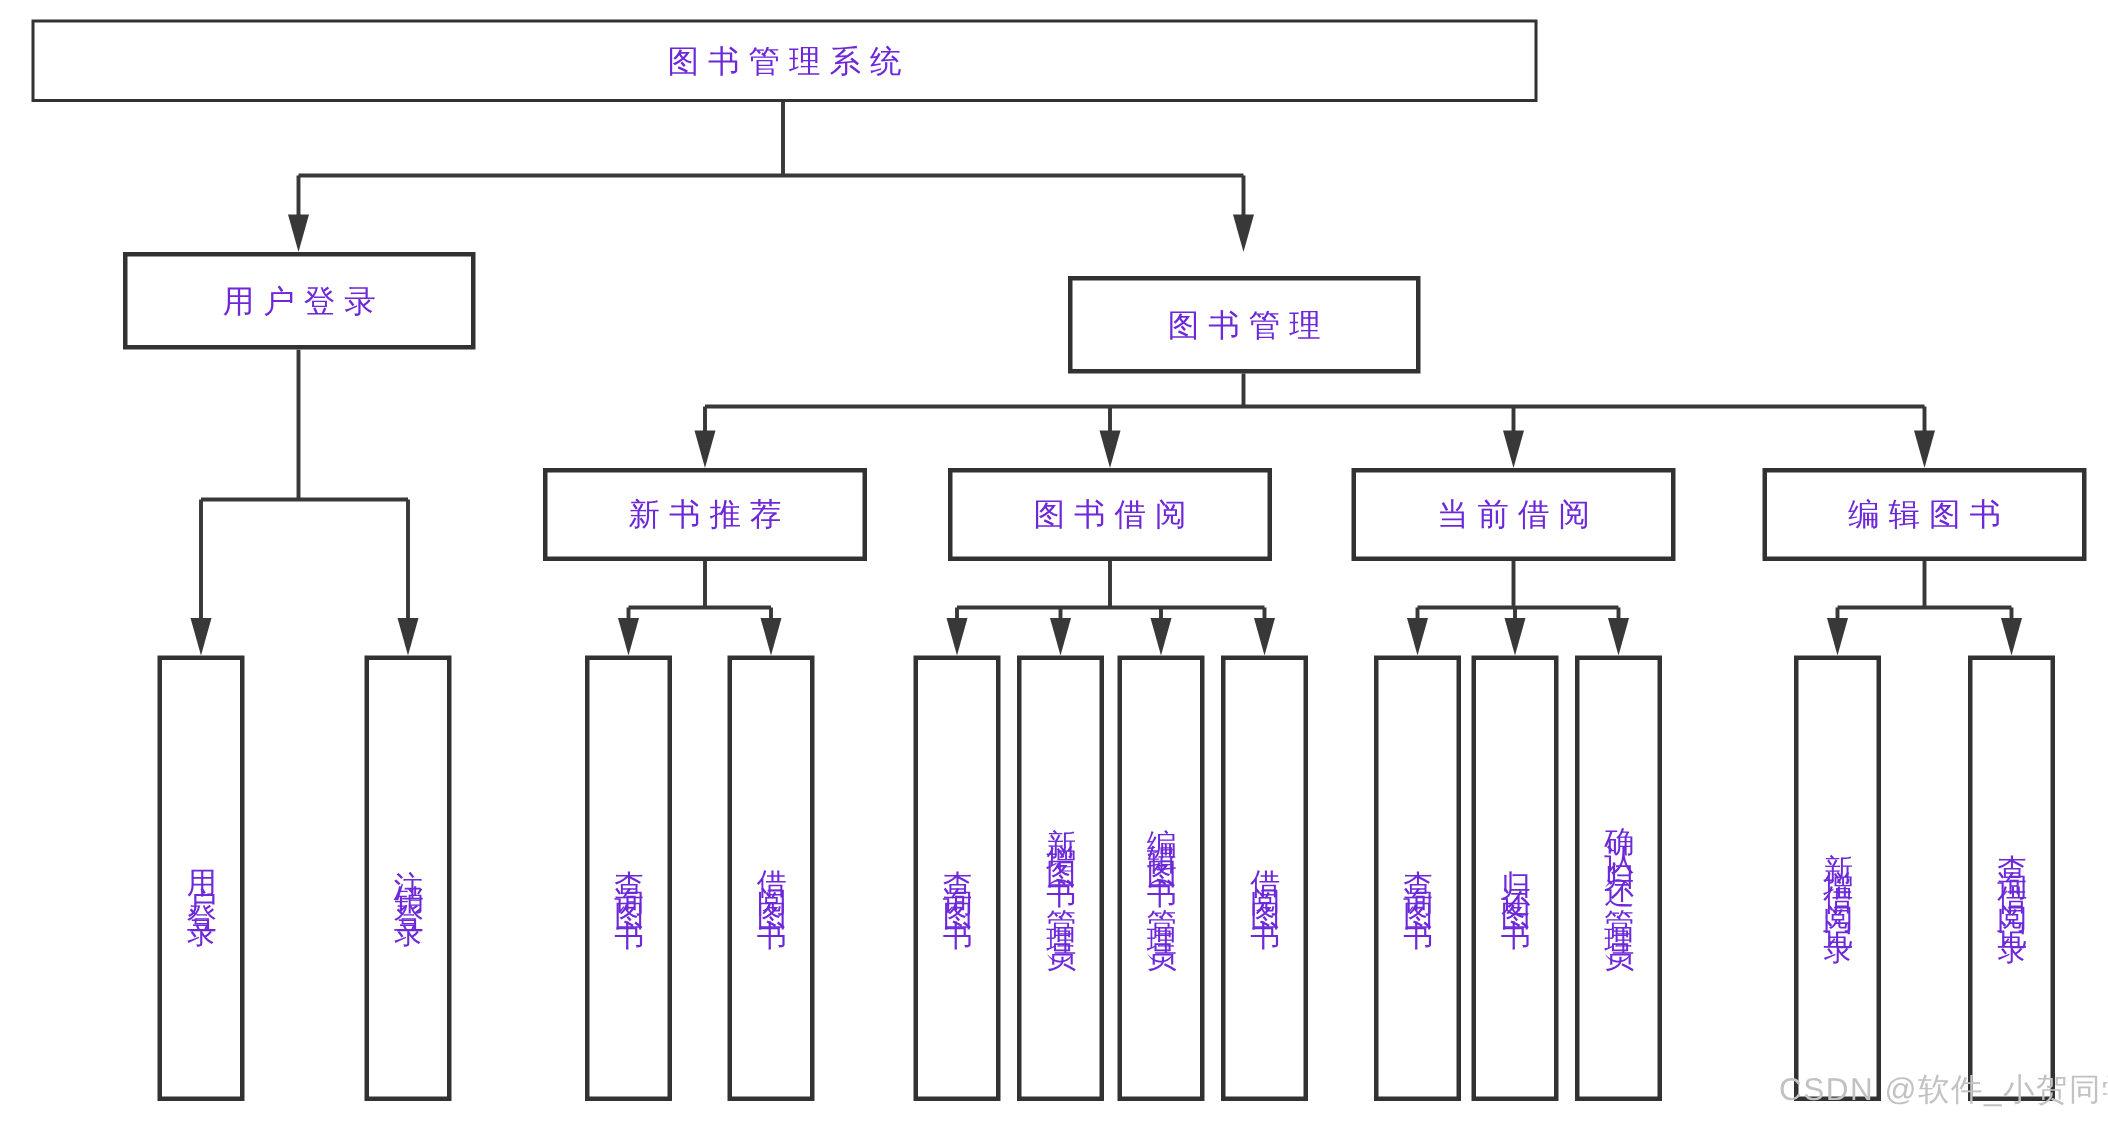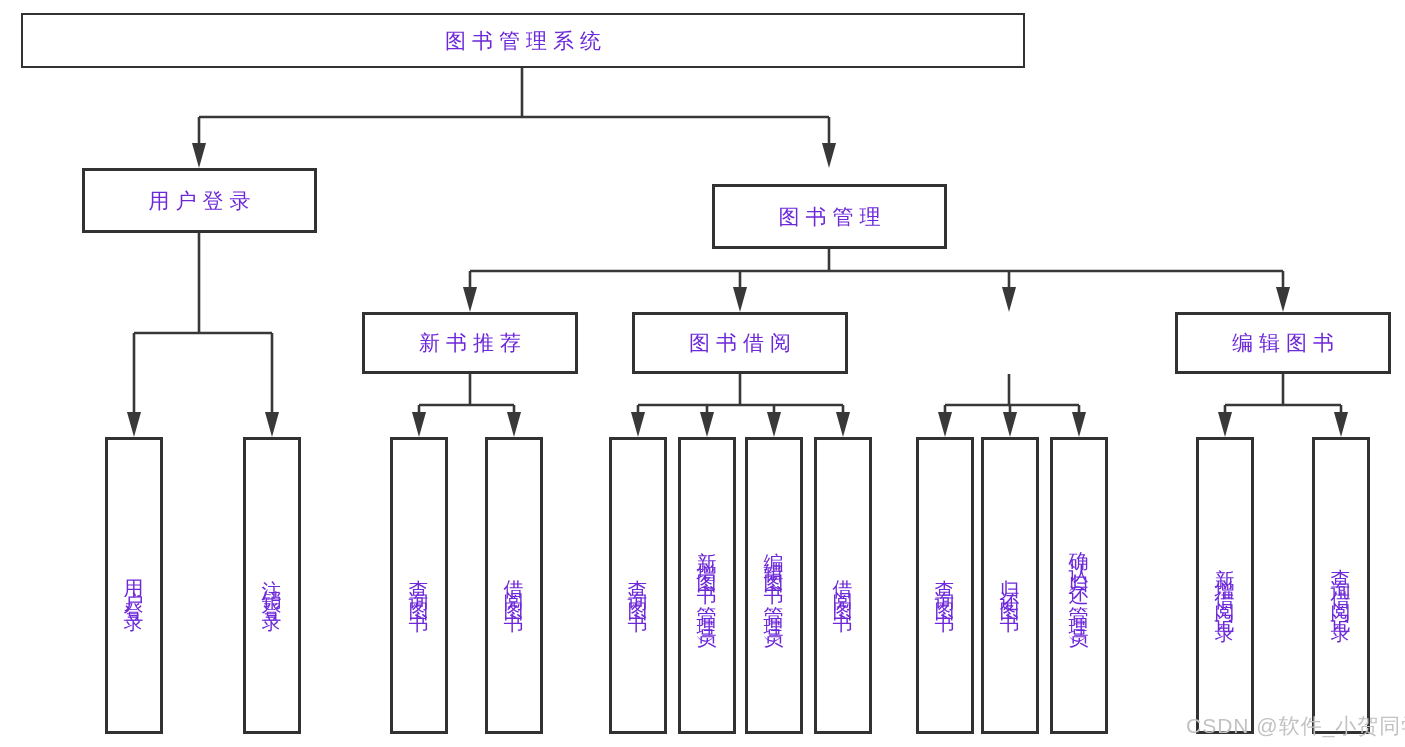--- a/index.html
+++ b/index.html
@@ -88,20 +88,21 @@
     <polygon class="arrow" points="1334,412 1348,412 1341,437"></polygon>
   </svg>
 
   <div class="box hbox root">图书管理系统</div>
 
   <div class="box hbox l2a">用户登录</div>
   <div class="box hbox l2b">图书管理</div>
 
   <div class="box hbox l3 l3a">新书推荐</div>
   <div class="box hbox l3 l3b">图书借阅</div>
+  <div class="box hbox l3 l3c">当前借阅</div>
   <div class="box hbox l3 l3d">编辑图书</div>
 
   <div class="box leaf p1">用户登录</div>
   <div class="box leaf p2">注销登录</div>
   <div class="box leaf p3">查询图书</div>
   <div class="box leaf p4">借阅图书</div>
   <div class="box leaf p5">查询图书</div>
   <div class="box leaf p6">新增图书（管理员）</div>
   <div class="box leaf p7">编辑图书（管理员）</div>
   <div class="box leaf p8">借阅图书</div>

